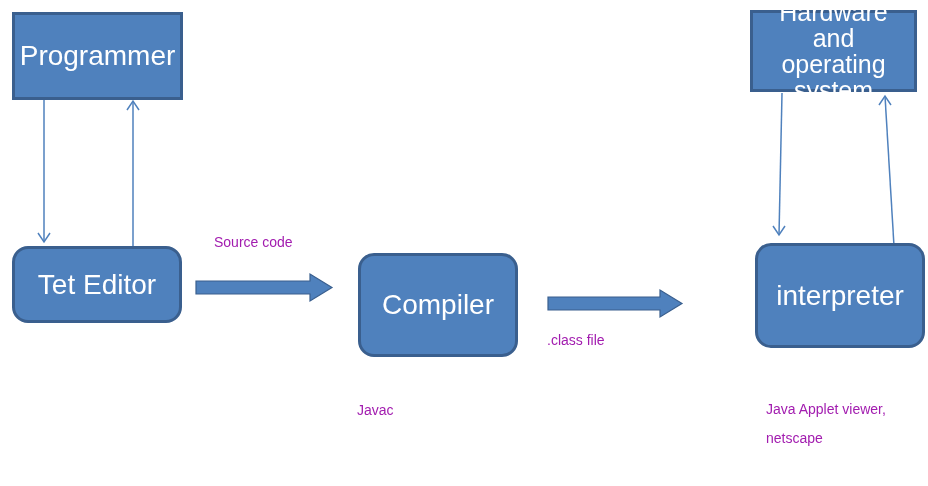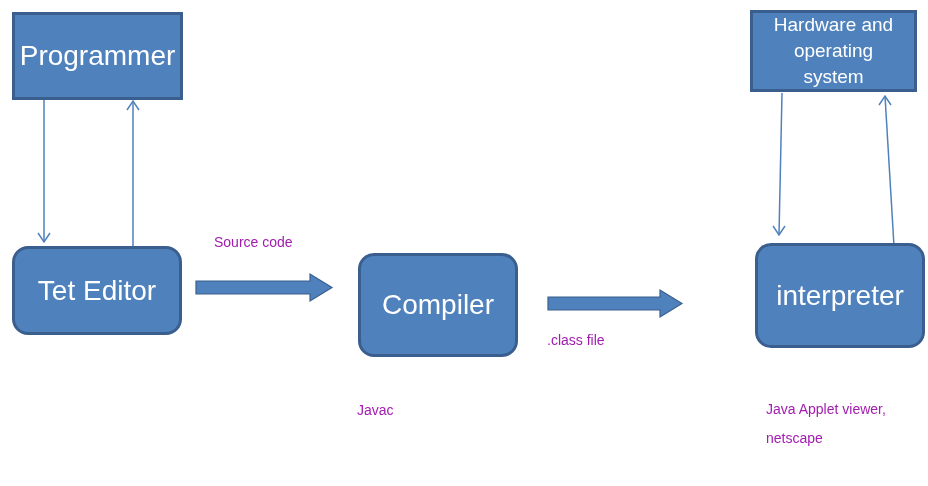--- a/index.html
+++ b/index.html
@@ -23,23 +23,23 @@
     border: 3px solid #3a5f8e;
     color: #ffffff;
     display: flex;
     align-items: center;
     justify-content: center;
     text-align: center;
     font-size: 28px;
   }
   .box.rounded { border-radius: 16px; }
   #programmer-box  { left: 12px;  top: 12px;  width: 171px; height: 88px; }
-  #hardware-box    { left: 750px; top: 10px;  width: 167px; height: 82px; font-size: 19px; line-height: 26px; }
+  #hardware-box    { left: 750px; top: 10px;  width: 167px; height: 82px; font-size: 25px; line-height: 26px; }
   #hardware-box .wrap { width: 130px; }
-  #editor-box      { left: 12px;  top: 246px; width: 170px; height: 89px; }
+  #editor-box      { left: 12px;  top: 246px; width: 170px; height: 77px; }
   #compiler-box    { left: 358px; top: 253px; width: 160px; height: 104px; }
   #interpreter-box { left: 755px; top: 243px; width: 170px; height: 105px; }
   .flow-label {
     position: absolute;
     color: #a21caf;
     font-size: 14px;
     white-space: nowrap;
   }
   #source-code-label { left: 214px; top: 234px; }
   #java-file-label   { left: 208px; top: 322px; }

